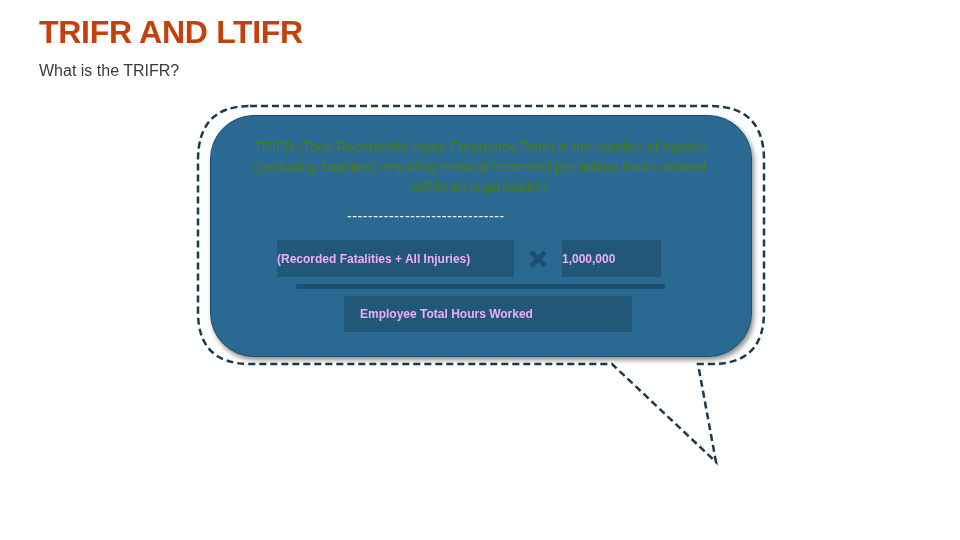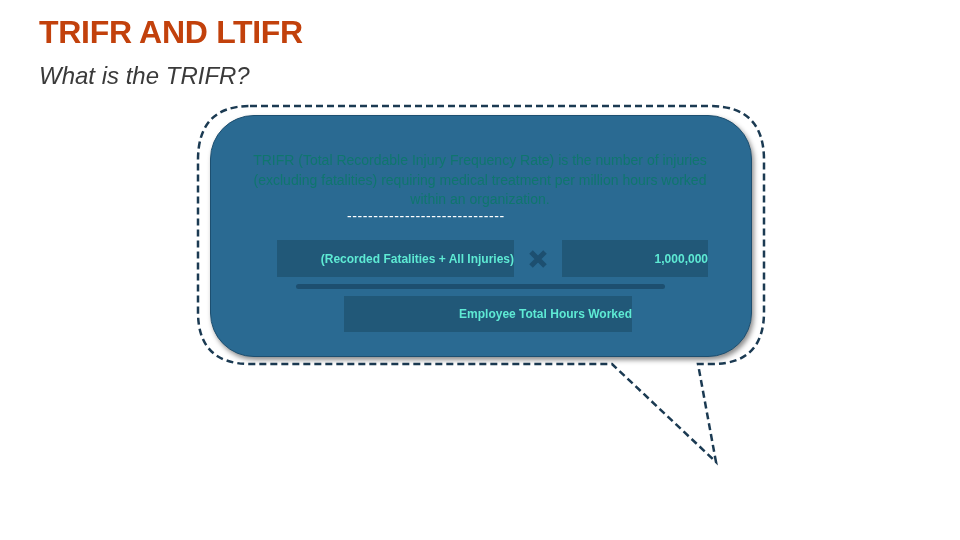--- a/index.html
+++ b/index.html
@@ -5,43 +5,43 @@
     html, body { margin: 0; padding: 0; }
     body {
       width: 960px; height: 540px; background: #ffffff; position: relative; overflow: hidden;
       font-family: "Liberation Sans", "DejaVu Sans", sans-serif;
     }
     .title {
       position: absolute; left: 39px; top: 14px; font-size: 32px; font-weight: bold;
       color: #c2410c; letter-spacing: -0.3px;
     }
     .subtitle {
-      position: absolute; left: 39px; top: 62px; font-size: 24px; color: #3a3a3a; font-style: italic;
+      position: absolute; left: 39px; top: 62px; font-size: 16px; color: #3a3a3a;
     }
     svg.bubble { position: absolute; left: 0; top: 0; }
     .card {
       position: absolute; left: 210px; top: 115px; width: 540px; height: 240px;
       background: #2a6a92; border-radius: 44px;
       box-shadow: 2px 3px 5px rgba(0,0,0,0.45);
       border: 1px solid #1d4f70;
     }
     .desc {
       position: absolute; left: 248px; top: 138px; width: 464px; text-align: center;
-      color: #0f766e; font-size: 14px; line-height: 19.5px; margin-top: 13px;
+      color: #4d7c0f; font-size: 14px; line-height: 19.5px;
     }
     .dashline {
       position: absolute; left: 347px; top: 208px; width: 266px; height: 12px;
       color: #ffffff; font-size: 14px; letter-spacing: 0.6px; white-space: nowrap; overflow: hidden;
     }
     .box {
-      position: absolute; background: #215878; color: #5eead4; font-weight: bold;
-      font-size: 12px; display: flex; align-items: center; justify-content: flex-end;
+      position: absolute; background: #215878; color: #f0abfc; font-weight: bold;
+      font-size: 12px; display: flex; align-items: center; justify-content: flex-start;
     }
     .box-num { left: 277px; top: 240px; width: 237px; height: 37px; }
-    .box-mult { left: 562px; top: 240px; width: 146px; height: 37px; }
+    .box-mult { left: 562px; top: 240px; width: 99px; height: 37px; }
     .box-den { left: 344px; top: 296px; width: 272px; height: 36px; padding-left: 16px; }
     .times {
       position: absolute; left: 528px; top: 249px; width: 20px; height: 20px;
     }
     .fraction-bar {
       position: absolute; left: 296px; top: 284px; width: 369px; height: 5px;
       background: #1d4f70; border-radius: 3px;
     }
   </style>
 </head>

